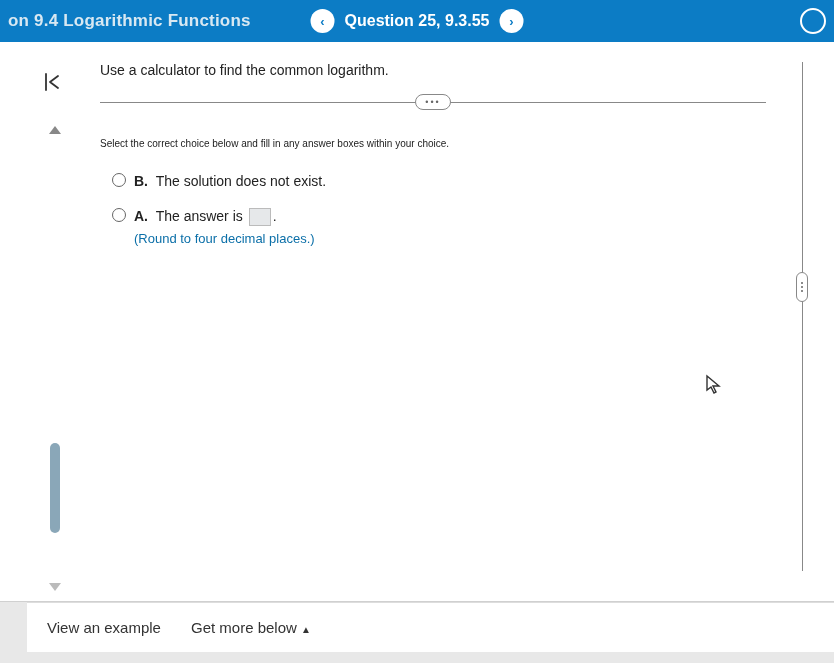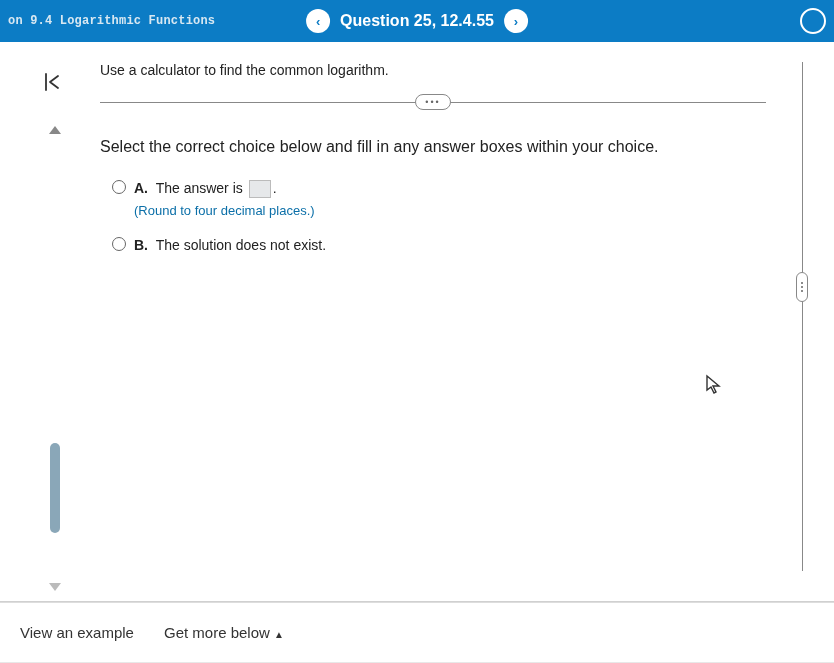--- a/index.html
+++ b/index.html
@@ -14,25 +14,24 @@
   .header {
     background: #0c7cc5;
     color: #fff;
     height: 42px;
     display: flex;
     align-items: center;
     padding: 0 8px;
     position: relative;
   }
   .header-title {
-    font-size: 12px;
+    font-size: 17px;
     font-weight: bold;
     color: #d8e8f2;
     letter-spacing: 0.2px;
-    font-family: Liberation Mono, monospace;
   }
   .header-center {
     position: absolute;
     left: 50%;
     transform: translateX(-50%);
     display: flex;
     align-items: center;
     gap: 10px;
   }
   .nav-btn {
@@ -164,21 +163,21 @@
     height: 16px;
     display: flex;
     align-items: center;
     justify-content: center;
     font-size: 9px;
     letter-spacing: 2px;
     color: #666;
     cursor: pointer;
   }
   .prompt {
-    font-size: 16px;
+    font-size: 10px;
     color: #222;
     margin-top: 26px;
     margin-bottom: 22px;
   }
   .choice {
     display: flex;
     align-items: flex-start;
     gap: 8px;
     margin-bottom: 14px;
     margin-left: 12px;
@@ -247,26 +246,27 @@
     align-items: center;
     justify-content: center;
     gap: 2px;
     cursor: pointer;
   }
   .right-pill span {
     width: 2px; height: 2px; background: #666; border-radius: 50%;
   }
   .footer {
     background: #fff;
-    height: 60px;
+    height: 50px;
     display: flex;
     align-items: center;
     padding-left: 20px;
     gap: 30px;
     border-top: 1px solid #ddd;
+    margin-left: 27px;
   }
   .footer-link {
     font-size: 15px;
     color: #333;
     cursor: pointer;
   }
   .footer-link .caret {
     font-size: 10px;
     vertical-align: middle;
   }
@@ -277,21 +277,21 @@
     pointer-events: none;
   }
 </style>
 </head>
 <body>
 
 <div class="header">
   <span class="header-title">on 9.4 Logarithmic Functions</span>
   <div class="header-center">
     <div class="nav-btn">‹</div>
-    <span class="question-label">Question 25, 12.4.55</span>
+    <span class="question-label">Question 25, 9.3.55</span>
     <div class="nav-btn">›</div>
   </div>
   <div class="header-right">
     <div class="circle-icon"></div>
   </div>
 </div>
 
 <div class="content-area">
 
   <div class="left-col">
@@ -309,38 +309,38 @@
 
   <div class="main-col">
     <div class="instruction">Use a calculator to find the common logarithm.</div>
 
     <div class="divider-wrap">
       <hr class="divider-line">
       <div class="divider-pill">•••</div>
     </div>
 
     <div class="prompt">Select the correct choice below and fill in any answer boxes within your choice.</div>
+
+    <div class="choice">
+      <div class="radio"></div>
+      <div class="choice-body">
+        <span class="choice-label">B.</span>
+        <span>The solution does not exist.</span>
+      </div>
+    </div>
 
     <div class="choice">
       <div class="radio"></div>
       <div class="choice-body">
         <span class="choice-label">A.</span>
         <span>The answer is</span>
         <span class="answer-box"></span><span>.</span>
         <span class="hint">(Round to four decimal places.)</span>
       </div>
     </div>
-
-    <div class="choice">
-      <div class="radio"></div>
-      <div class="choice-body">
-        <span class="choice-label">B.</span>
-        <span>The solution does not exist.</span>
-      </div>
-    </div>
   </div>
 
   <div class="right-rail">
     <div class="right-line"></div>
     <div class="right-pill">
       <span></span>
         <span></span>
         <span></span>
     </div>
   </div>

